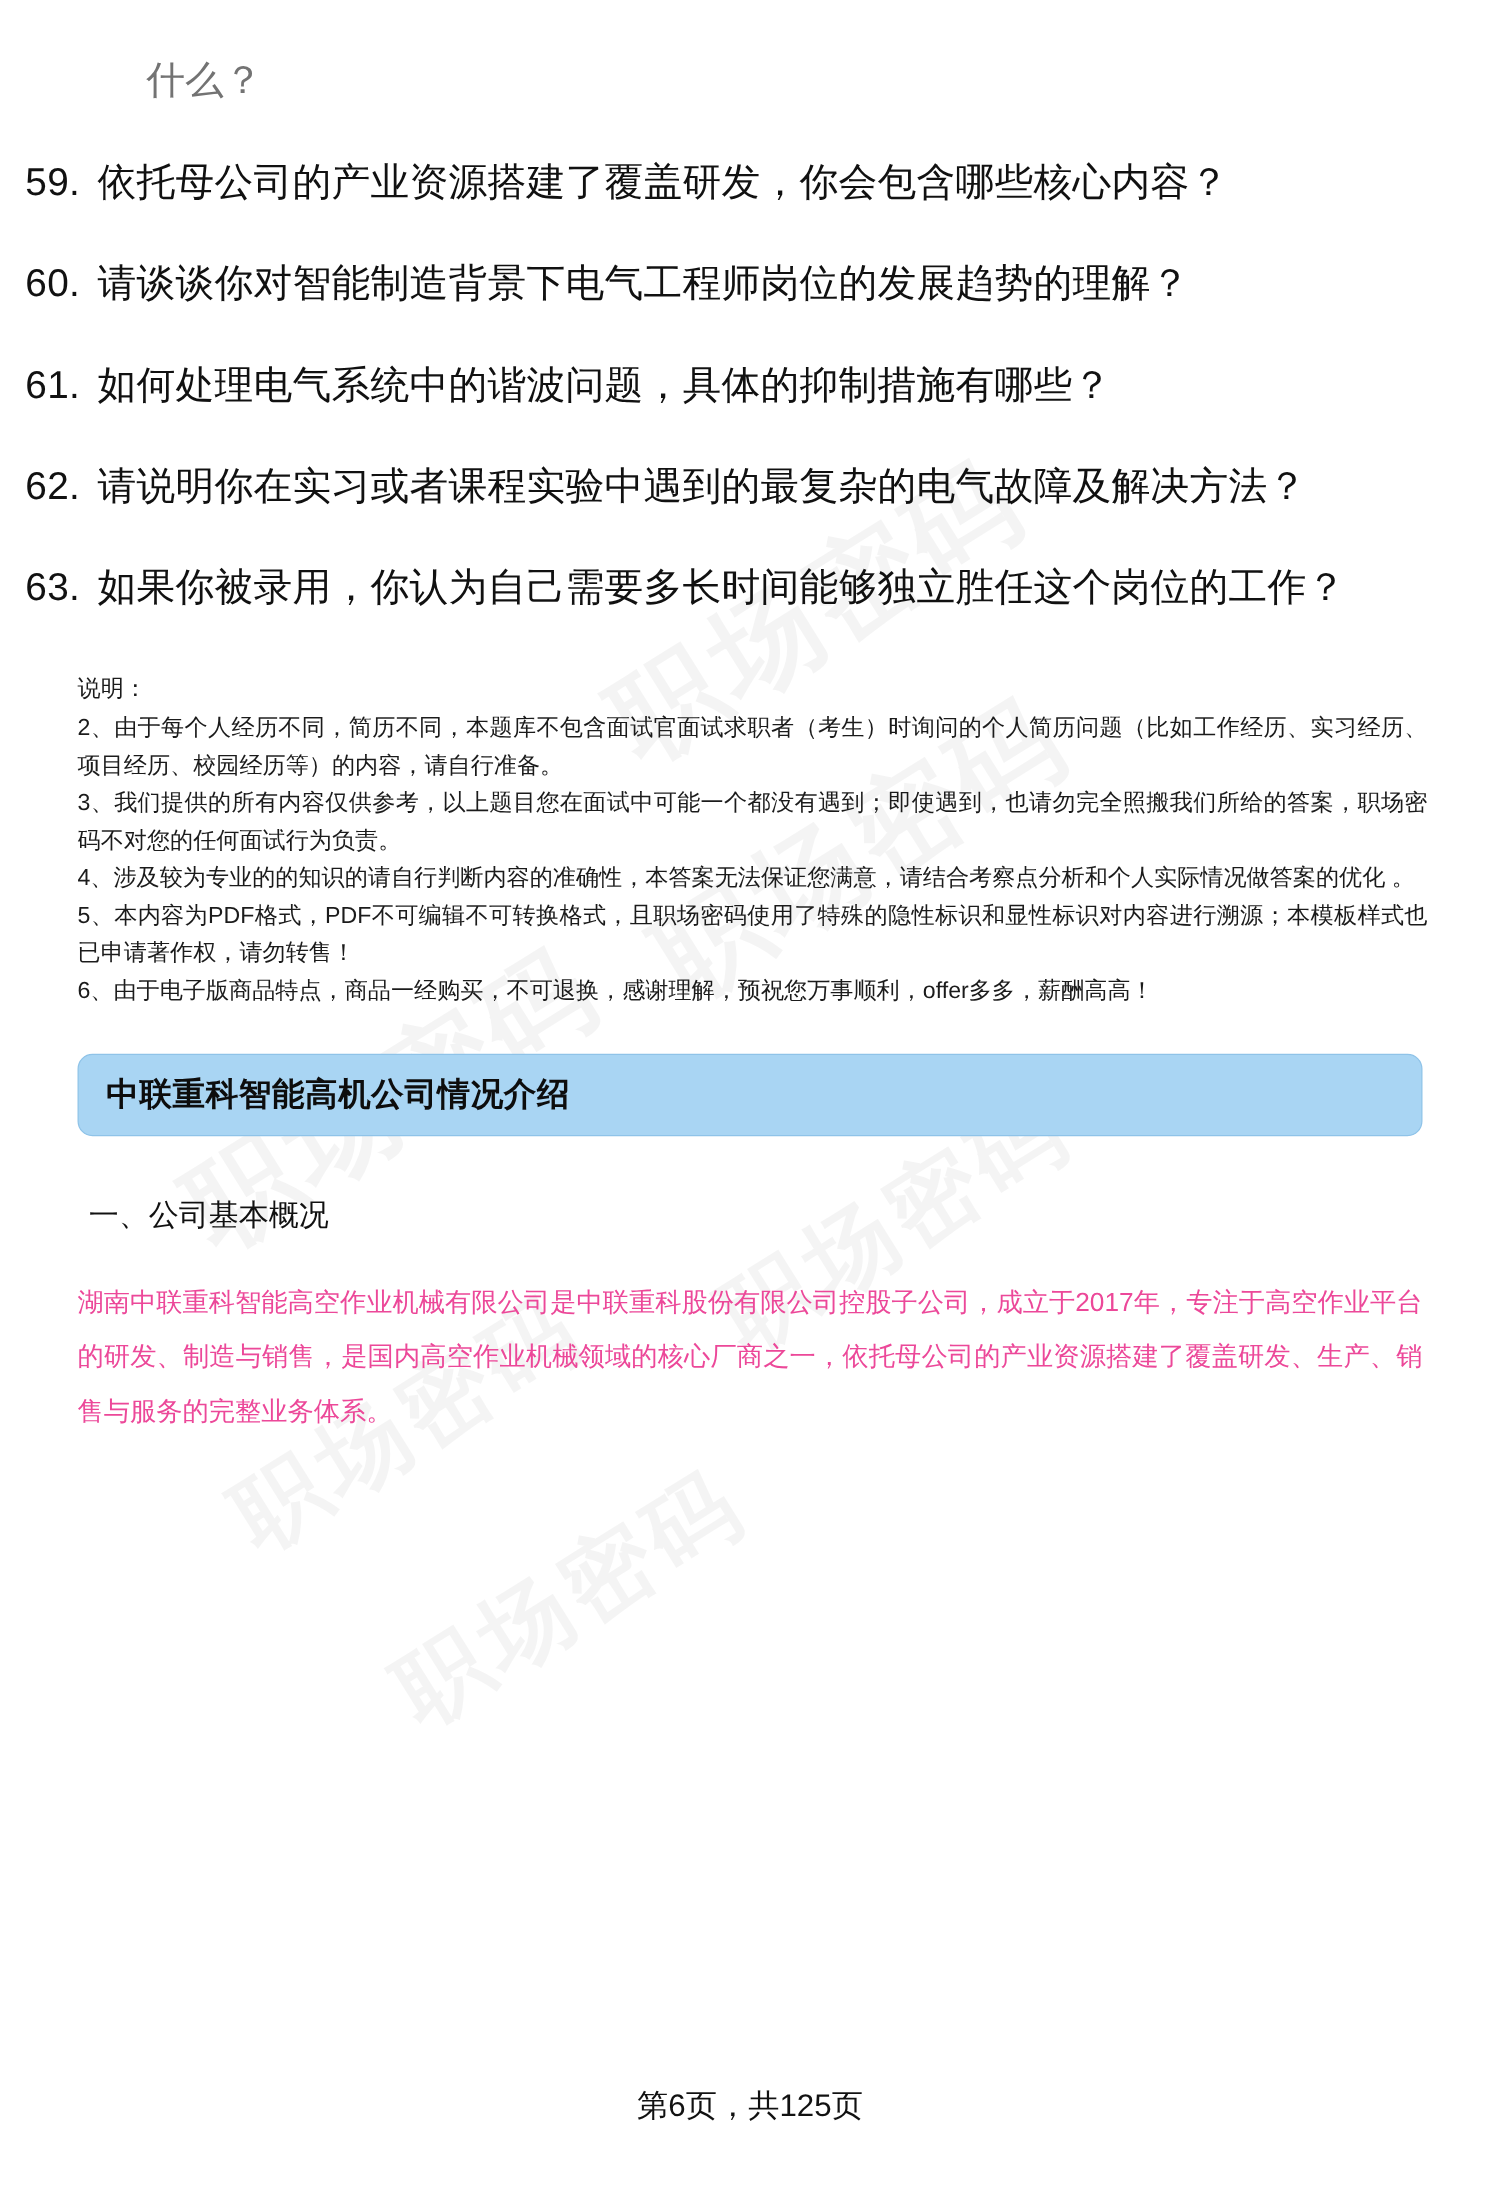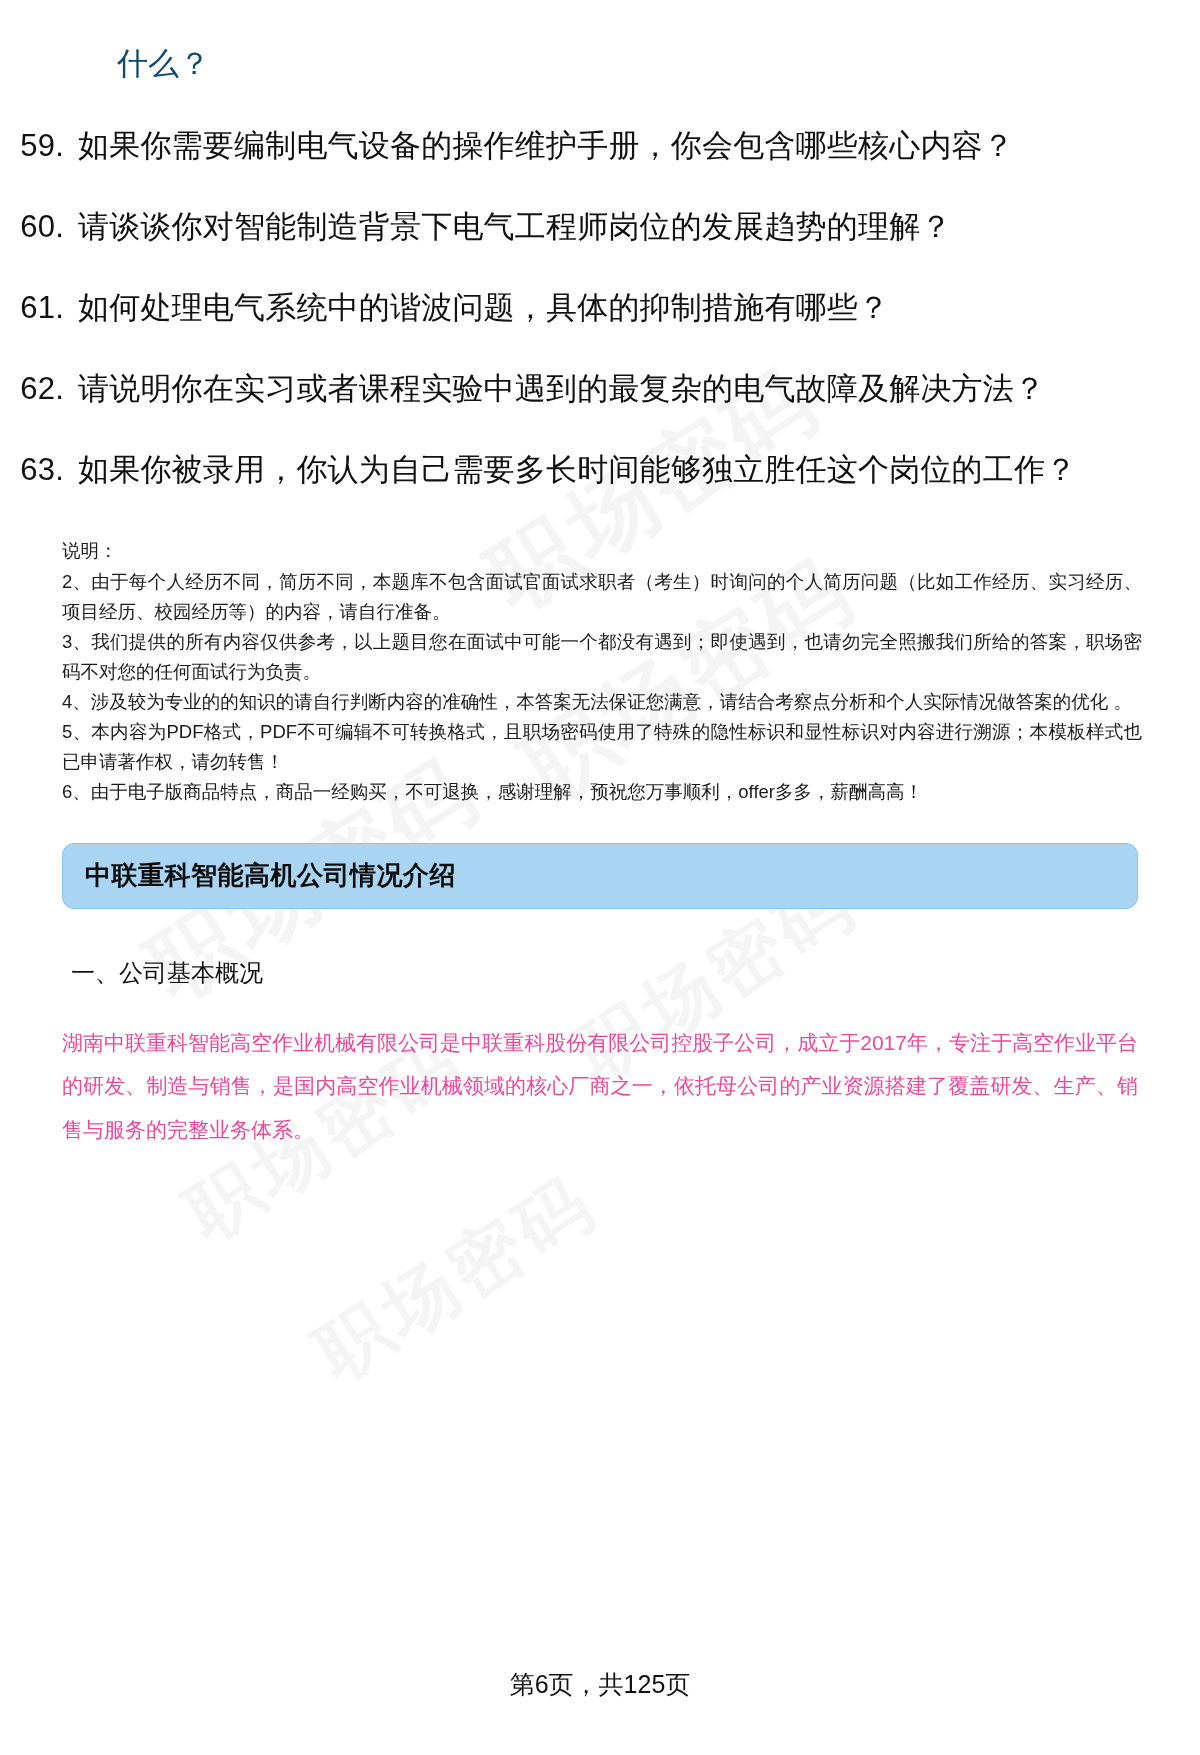--- a/index.html
+++ b/index.html
@@ -75,21 +75,21 @@
     font-size: 31px;
   }
   .q-text {
     flex: 1 1 auto;
     padding-right: 30px;
   }
 
   .lead-fragment {
     font-size: 31px;
     line-height: 1.42;
-    color: #0c4a6e;
+    color: #737373;
     padding-left: 117px;
   }
 
   
   .notes {
     margin-top: 44px;
     padding-left: 62px;
     padding-right: 58px;
     font-size: 18.5px;
     line-height: 1.62;
@@ -178,21 +178,21 @@
   <div class="content">
 
     <div style="height:42px"></div>
 
     <div class="lead-fragment">什么？</div>
 
     <div class="q-list">
 
       <div class="q-row" style="margin-top:38px">
         <span class="q-num">59.</span>
-        <span class="q-text">如果你需要编制电气设备的操作维护手册，你会包含哪些核心内容？</span>
+        <span class="q-text">依托母公司的产业资源搭建了覆盖研发，你会包含哪些核心内容？</span>
       </div>
 
       <div class="q-row" style="margin-top:37px">
         <span class="q-num">60.</span>
         <span class="q-text">请谈谈你对智能制造背景下电气工程师岗位的发展趋势的理解？</span>
       </div>
 
       <div class="q-row" style="margin-top:37px">
         <span class="q-num">61.</span>
         <span class="q-text">如何处理电气系统中的谐波问题，具体的抑制措施有哪些？</span>

